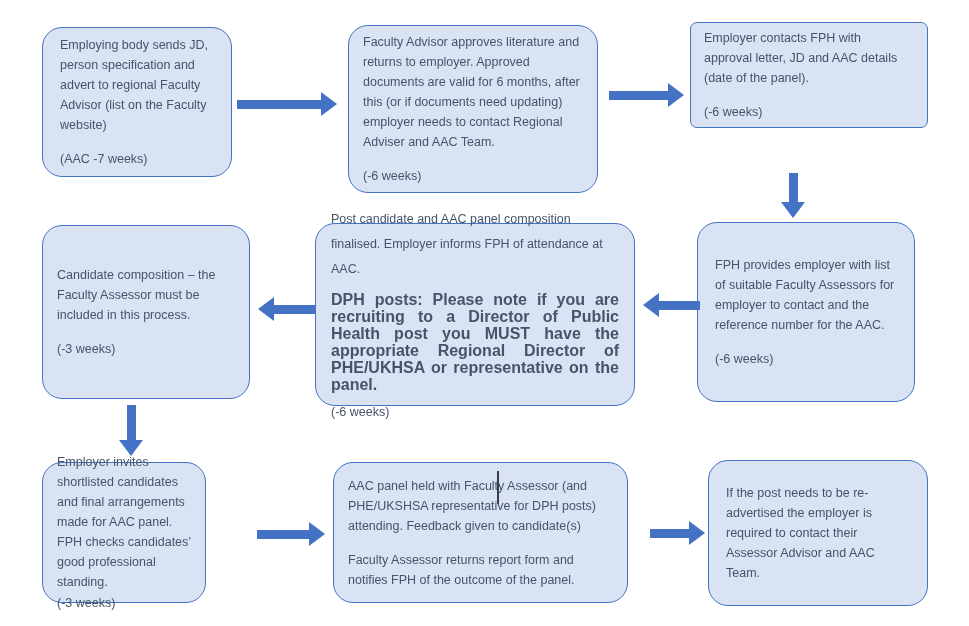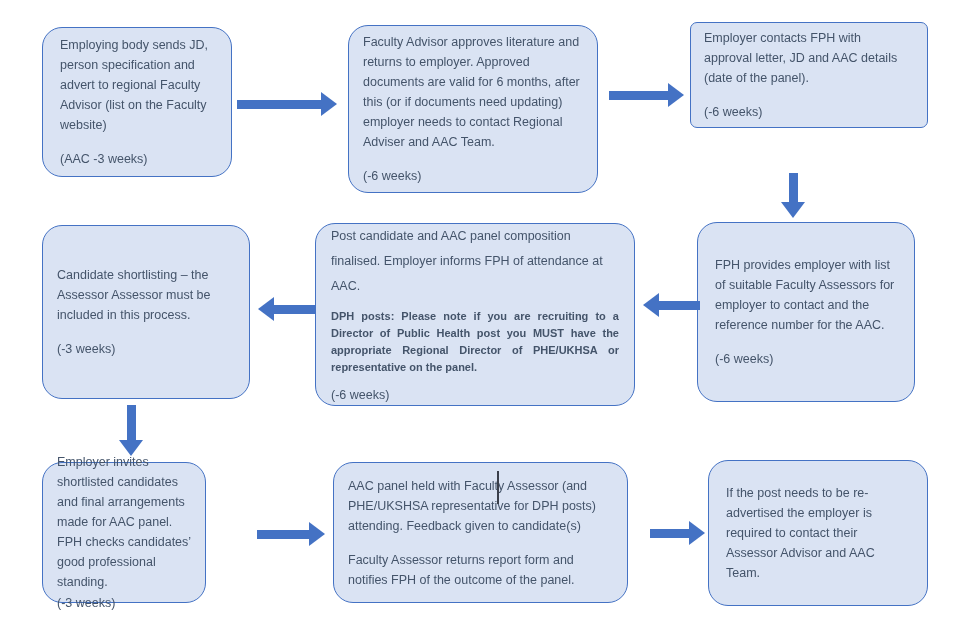--- a/index.html
+++ b/index.html
@@ -25,21 +25,21 @@
     justify-content: center;
     gap: 14px;
     padding: 10px 14px;
   }
   .para { margin: 0; }
   .para.loose { line-height: 25px; }
   .para.bold-justify {
     font-weight: bold;
     text-align: justify;
     line-height: 17px;
-    font-size: 11px;
+    font-size: 16px;
   }
   
   .b1 { left: 42px;  top: 27px;  width: 190px; height: 150px; padding-left: 17px; }
   .b2 { left: 348px; top: 25px;  width: 250px; height: 168px; }
   .b3 { left: 690px; top: 22px;  width: 238px; height: 106px; padding-left: 13px; padding-right: 17px; border-radius: 7px; }
   .b4 { left: 697px; top: 222px; width: 218px; height: 180px; padding-left: 17px; padding-right: 17px; }
   .b5 { left: 315px; top: 223px; width: 320px; height: 183px; gap: 9px; padding-left: 15px; padding-right: 15px; }
   .b6 { left: 42px;  top: 225px; width: 208px; height: 174px; }
   .b7 { left: 42px;  top: 462px; width: 164px; height: 141px; gap: 1px; padding-top: 6px; padding-bottom: 6px; }
   .b8 { left: 333px; top: 462px; width: 295px; height: 141px; }
@@ -69,21 +69,21 @@
     background: #3a3f4a;
   }
 </style>
 </head>
 <body>
 
 <div class="canvas">
 
   <div class="box b1">
     <div class="para">Employing body sends JD, person specification and advert to regional Faculty Advisor (list on the Faculty website)</div>
-    <div class="para">(AAC -3 weeks)</div>
+    <div class="para">(AAC -7 weeks)</div>
   </div>
 
   <div class="arrow arrow-right a1">
     <div class="shaft-h"></div>
     <div class="head-right"></div>
   </div>
 
   <div class="box b2">
     <div class="para">Faculty Advisor approves literature and returns to employer. Approved documents are valid for 6 months, after this (or if documents need updating) employer needs to contact Regional Adviser and AAC Team.</div>
     <div class="para">(-6 weeks)</div>
@@ -119,21 +119,21 @@
     <div class="para bold-justify">DPH posts: Please note if you are recruiting to a Director of Public Health post you MUST have the appropriate Regional Director of PHE/UKHSA or representative on the panel.</div>
     <div class="para">(-6 weeks)</div>
   </div>
 
   <div class="arrow arrow-left a5">
     <div class="head-left"></div>
     <div class="shaft-h"></div>
   </div>
 
   <div class="box b6">
-    <div class="para">Candidate shortlisting – the Assessor Assessor must be included in this process.</div>
+    <div class="para">Candidate composition – the Faculty Assessor must be included in this process.</div>
     <div class="para">(-3 weeks)</div>
   </div>
 
   <div class="arrow arrow-down a6">
     <div class="shaft-v"></div>
     <div class="head-down"></div>
   </div>
 
   <div class="box b7">
     <div class="para">Employer invites shortlisted candidates and final arrangements made for AAC panel. FPH checks candidates’ good professional standing.</div>

